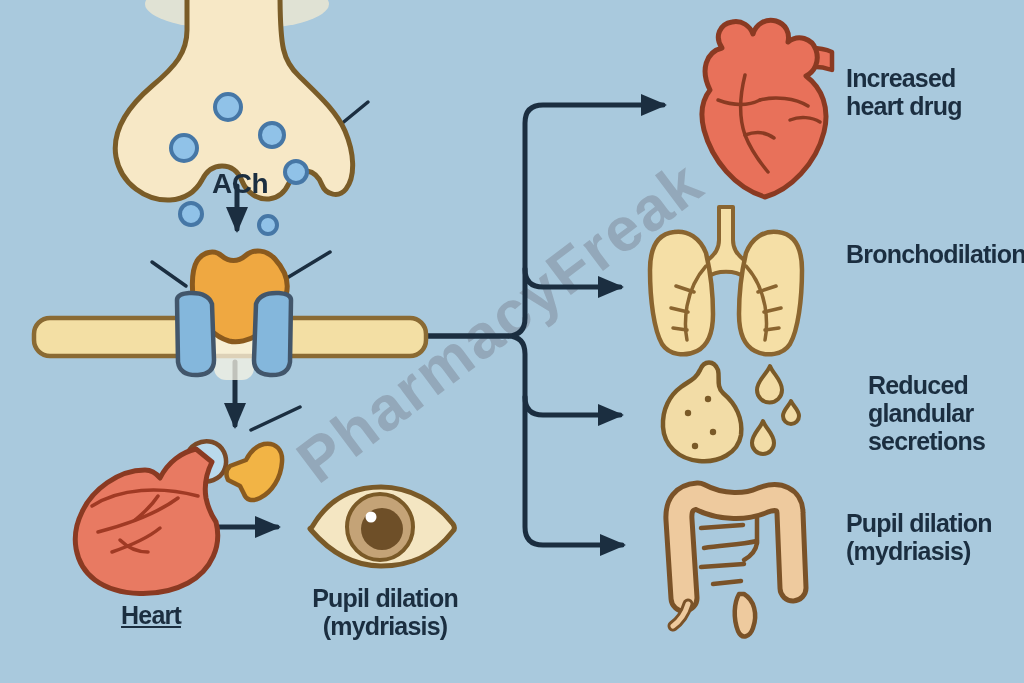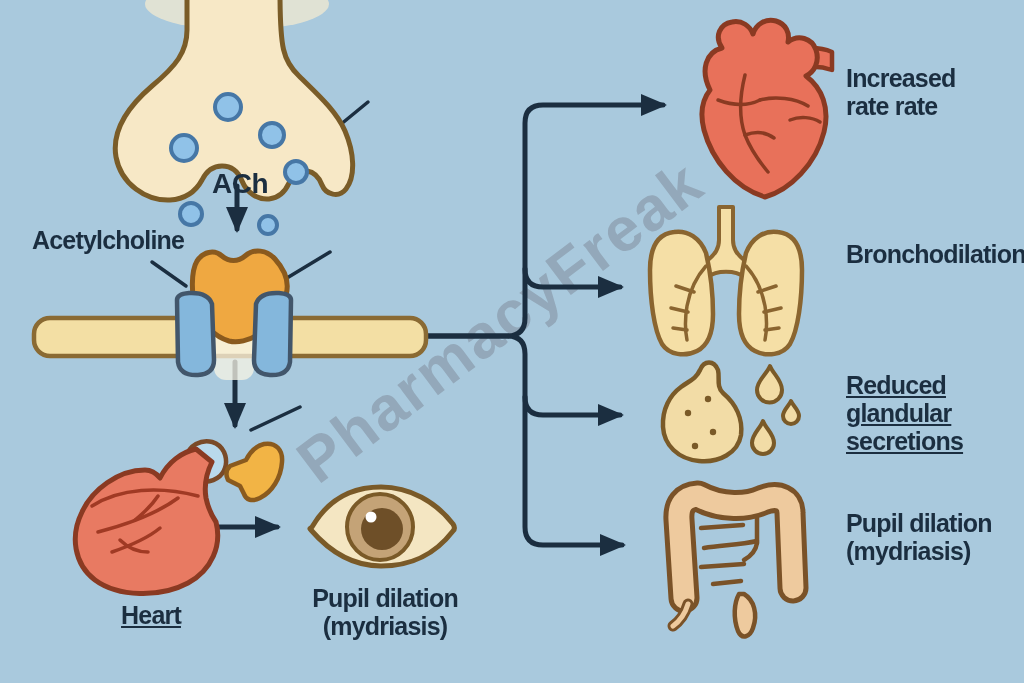--- a/index.html
+++ b/index.html
@@ -19,21 +19,21 @@
   .nowrap{white-space:nowrap;}
   #lbl-anticholinergic{left:305px;top:40px;width:190px;}
   #lbl-ach{left:207px;top:151px;width:66px;font-size:28px;letter-spacing:-0.5px;margin-top:17px;}
   #lbl-acetylcholine{left:32px;top:226px;}
   #lbl-muscarinic{left:312px;top:210px;width:150px;}
   #lbl-competitive{left:282px;top:384px;width:150px;}
   #lbl-heart{left:106px;top:601px;width:90px;text-decoration:underline;}
   #lbl-pupil-left{left:300px;top:584px;width:170px;}
   #lbl-effect-0{left:846px;top:64px;width:135px;}
   #lbl-effect-1{left:846px;top:240px;}
-  #lbl-effect-2{left:846px;top:371px;width:130px;text-decoration:underline;}
+  #lbl-effect-2{left:868px;top:371px;width:130px;}
   #lbl-effect-3{left:846px;top:509px;width:170px;}
 </style>
 </head>
 <body>
 
 <div class="stage">
 
   <div id="watermark">PharmacyFreak</div>
 
   <svg class="art" width="1024" height="683" viewBox="0 0 1024 683">
@@ -186,20 +186,19 @@
         <path d="M 704,548 C 722,545 740,545 757,541"></path>
         <path d="M 701,567 L 744,564"></path>
         <path d="M 757,518 L 757,543"></path>
         <path d="M 713,584 L 741,581"></path>
         <path d="M 744,560 C 751,556 756,550 757,543"></path>
       </g>
     </g>
   </svg>
 
   <div class="lbl center" id="lbl-ach">ACh</div>
-  <div class="lbl nowrap" id="lbl-acetylcholine">Acetylcholine</div>
   <div class="lbl center" id="lbl-heart">Heart</div>
   <div class="lbl center" id="lbl-pupil-left">Pupil dilation (mydriasis)</div>
-  <div class="lbl" id="lbl-effect-0">Increased rate rate</div>
+  <div class="lbl" id="lbl-effect-0">Increased heart drug</div>
   <div class="lbl nowrap" id="lbl-effect-1">Bronchodilation</div>
   <div class="lbl" id="lbl-effect-2">Reduced glandular secretions</div>
   <div class="lbl" id="lbl-effect-3">Pupil dilation (mydriasis)</div>
 </div>
 
 </body></html>

